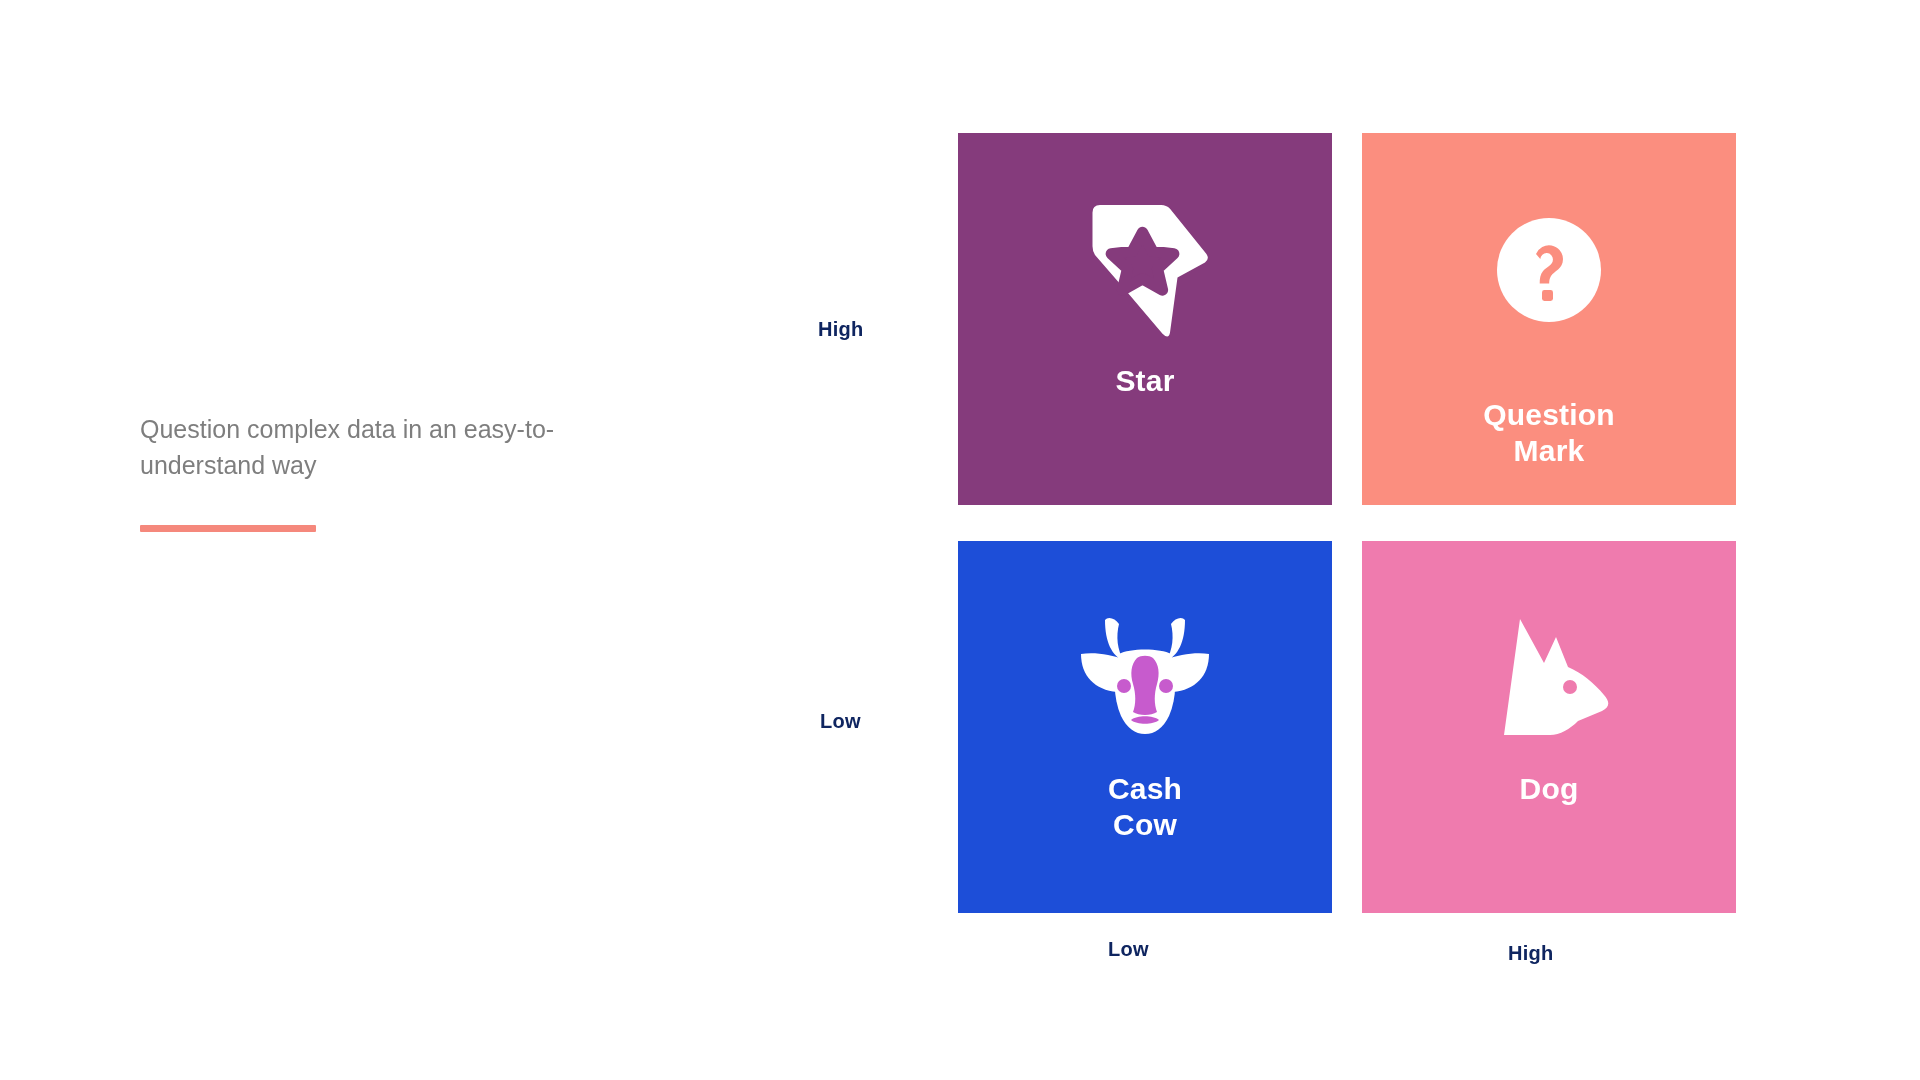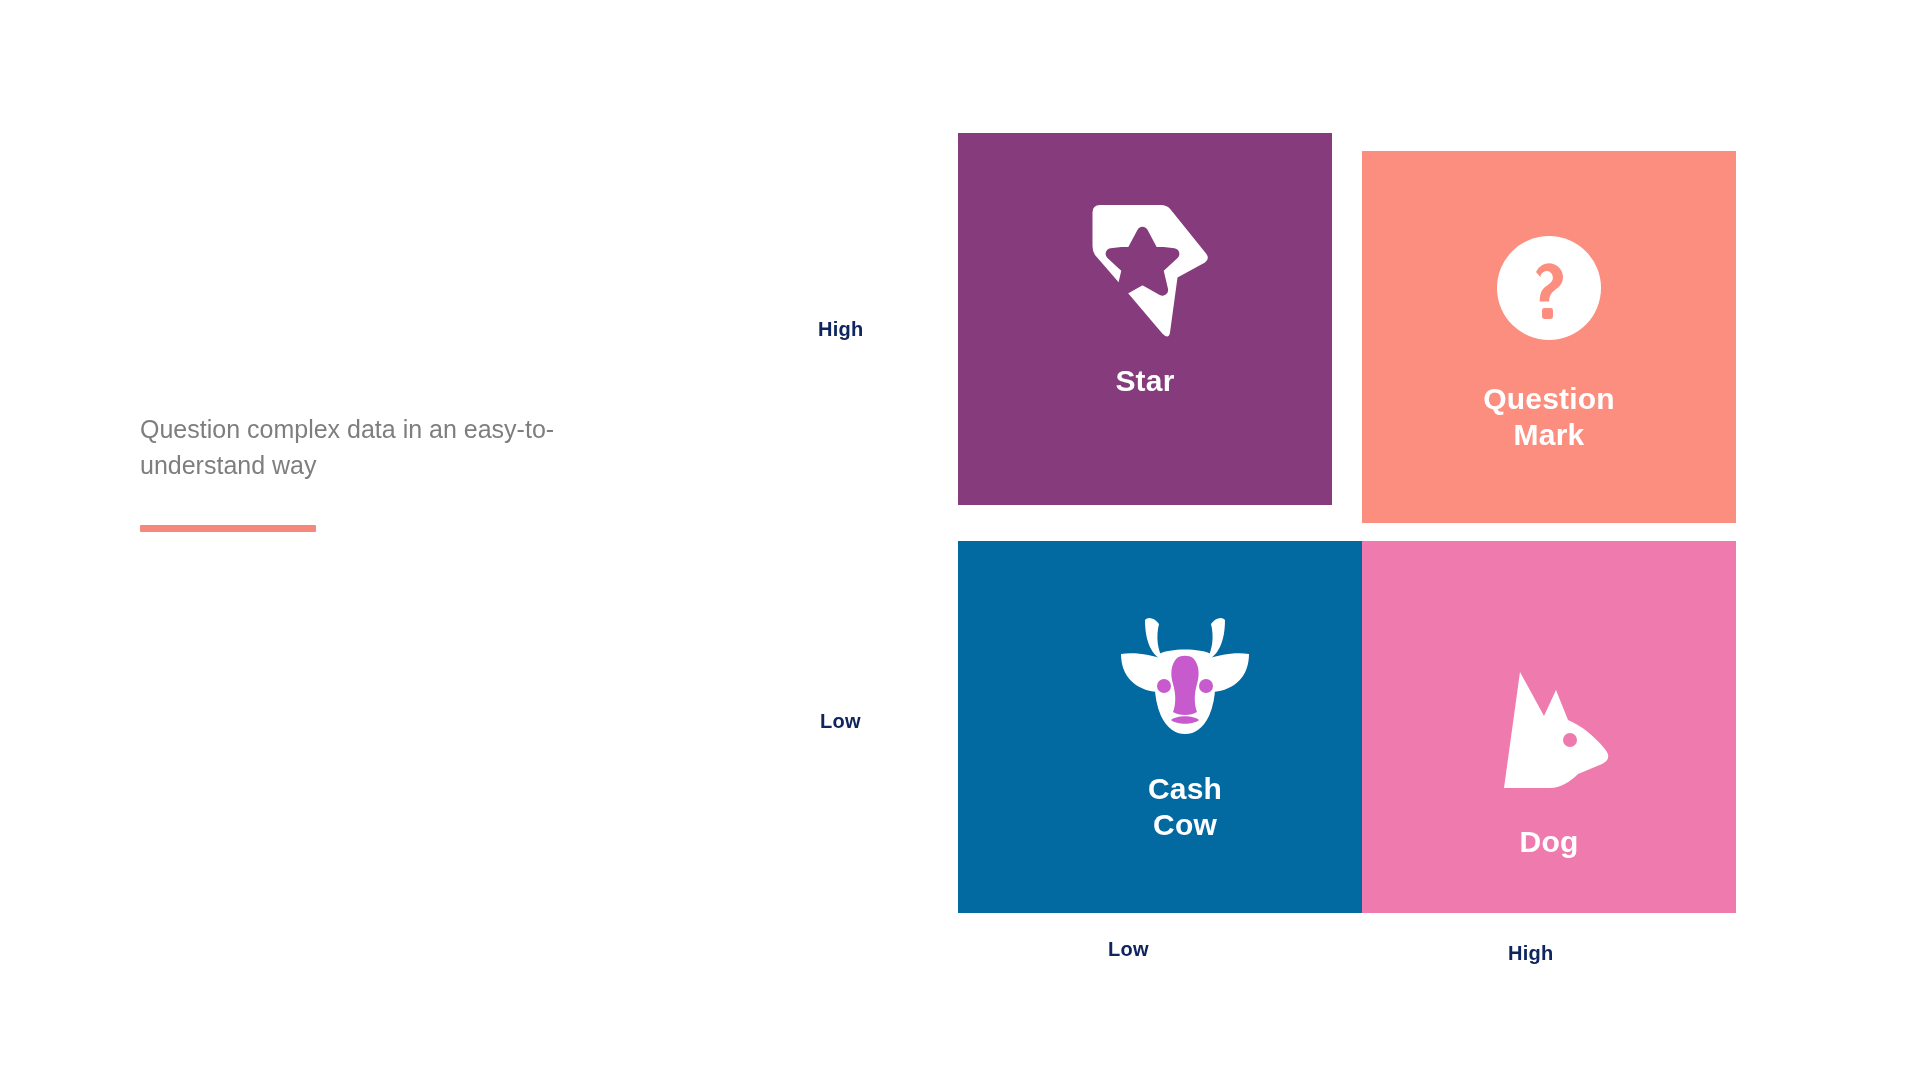--- a/index.html
+++ b/index.html
@@ -58,23 +58,23 @@
   .quadrant {
     position: absolute;
     width: 374px;
     height: 372px;
     display: flex;
     flex-direction: column;
     align-items: center;
     justify-content: flex-start;
   }
   .q-star        { left: 0px;   top: 0px;   }
-  .q-question    { left: 404px; top: 18px;   }
+  .q-question    { left: 404px; top: 0px; gap: 34px;   }
   .q-cashcow     { left: 0px;   top: 408px; }
-  .q-dog         { left: 404px; top: 408px; justify-content: center; }
+  .q-dog         { left: 404px; top: 408px; }
 
   .q-icon {
     margin-top: 62px;
     height: 150px;
     display: flex;
     align-items: center;
     justify-content: center;
   }
   .q-label {
     margin-top: 18px;
@@ -130,21 +130,21 @@
       <svg width="120" height="120" viewBox="0 0 120 120" aria-hidden="true">
         <circle cx="60" cy="60" r="52" fill="#FFFFFF"></circle>
         <path d="M47 44 a14 14 0 0 1 27 5 c0 10 -9 12 -12 17 c-1.6 2.6 -1.8 5 -1.8 7.5 l-9.5 0 c0 -5 0.6 -9 3.2 -12.3 c3.2 -4 10 -6 10 -11.5 a6.3 6.3 0 0 0 -12.6 -0.7 z" fill="#FB8E7F"></path>
         <rect x="53" y="80" width="11" height="11" rx="2.4" fill="#FB8E7F"></rect>
       </svg>
     </div>
     <div class="q-label">Question
 Mark</div>
   </div>
 
-  <div class="quadrant q-cashcow" style="background-color: #0369a1; padding-left: 40px;">
+  <div class="quadrant q-cashcow" style="background-color: #1d4ed8;">
     <div class="q-icon">
       <svg width="140" height="128" viewBox="0 0 140 128" aria-hidden="true">
 
         <path d="M30 6 C30 28 37 42 49 47 C42 36 41 22 44 10 C40 4 33 2 30 6 Z" fill="#FFFFFF"></path>
 
         <path d="M110 6 C110 28 103 42 91 47 C98 36 99 22 96 10 C100 4 107 2 110 6 Z" fill="#FFFFFF"></path>
 
         <path d="M6 40 C6 62 20 76 42 78 C50 70 52 58 50 46 C36 40 18 38 6 40 Z" fill="#FFFFFF"></path>
 
         <path d="M134 40 C134 62 120 76 98 78 C90 70 88 58 90 46 C104 40 122 38 134 40 Z" fill="#FFFFFF"></path>

